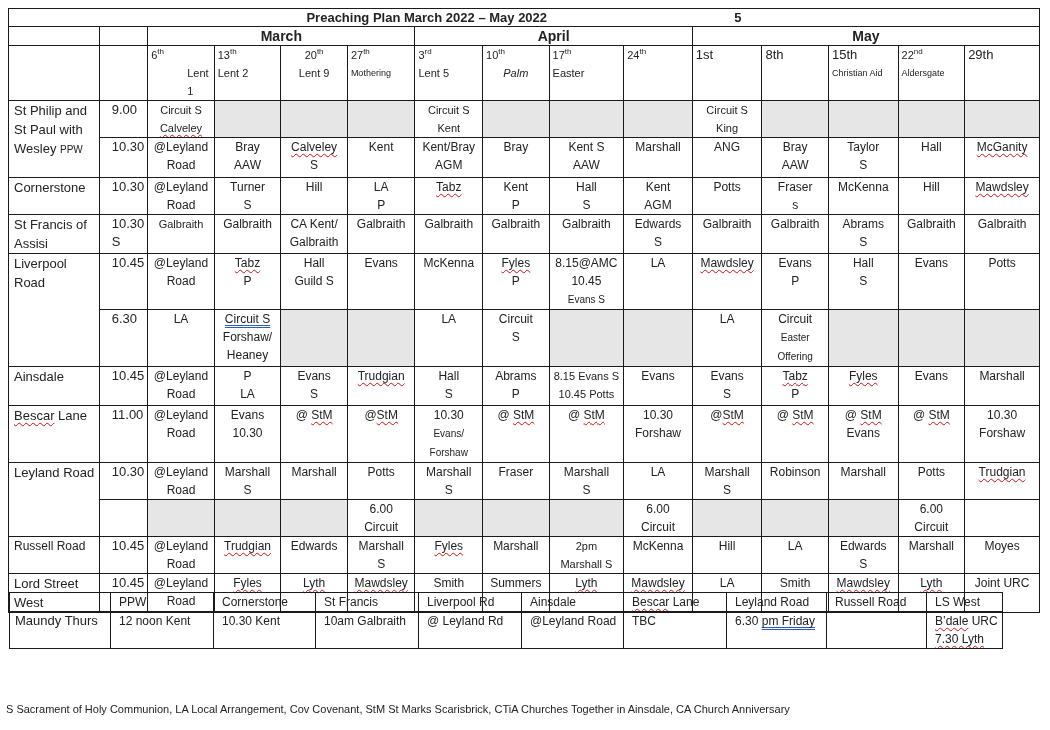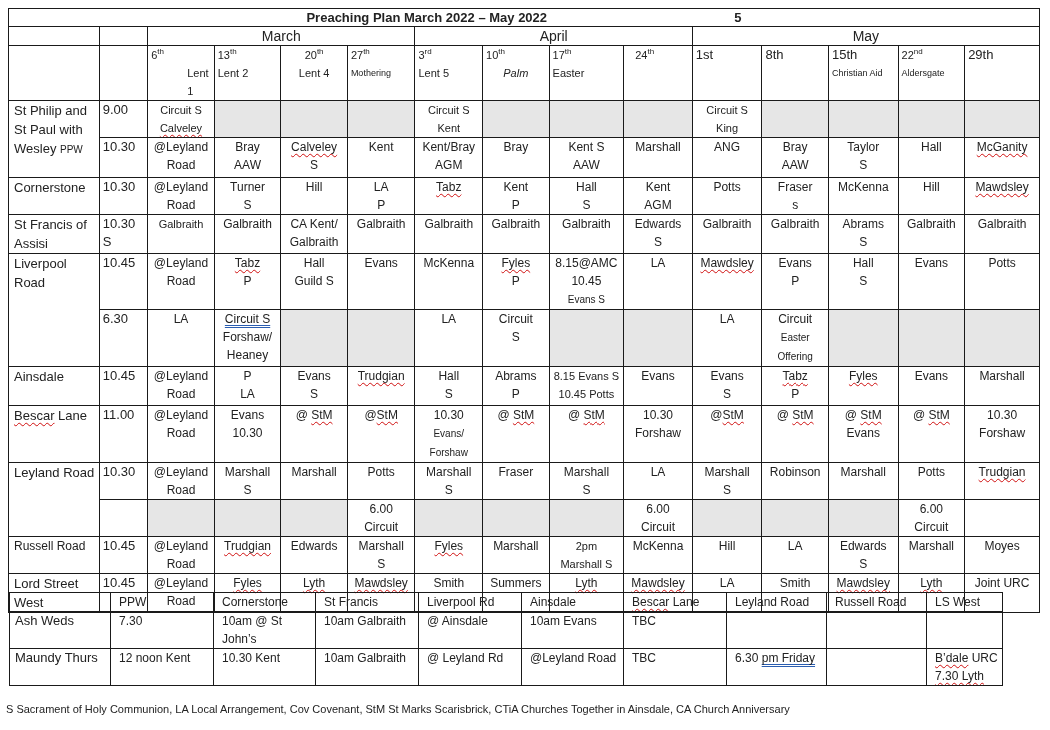--- a/index.html
+++ b/index.html
@@ -2,26 +2,26 @@
 <html><head>
 <meta charset="utf-8">
 <style>
   html, body { margin:0; padding:0; background:#ffffff; }
   body { width:1050px; height:730px; position:relative; overflow:hidden;
          font-family:"Liberation Sans", "DejaVu Sans", sans-serif; color:#222; }
   table { border-collapse:collapse; position:absolute; table-layout:fixed; }
   td { border:1px solid #1a1a1a; vertical-align:top; padding:0 3px; font-size:12px; line-height:18px; overflow:hidden; }
   #main { left:8px; top:8px; width:1032px; }
   #main td.title { text-align:center; font-weight:bold; font-size:13px; height:17px; line-height:17px; }
-  #main td.month { text-align:center; font-weight:normal; font-size:14px; height:18px; line-height:18px; }
+  #main td.month { text-align:center; font-weight:bold; font-size:14px; height:18px; line-height:18px; }
   #main td.hd { height:36px; font-size:11px; }
   .sup { font-size:8px; vertical-align:super; line-height:0; }
   .sm { font-size:10px; }
   .church { font-size:13px; line-height:19px; padding-left:5px; }
-  .time { font-size:13px; padding-left:3px; }
+  .time { font-size:13px; padding-left:12px; }
   .c { text-align:center; }
   .grey { background:#e6e6e6; }
   .sq { text-decoration: underline wavy #d01010; text-underline-offset:2px; text-decoration-thickness:1px; }
   .bl { text-decoration: underline double #2a5db0; text-underline-offset:2px; }
   #sub { left:9px; top:592px; width:993px; }
   #sub td { font-size:12px; line-height:18px; padding-left:8px; }
   #sub td.lab { font-size:13px; padding-left:5px; }
   #legend { position:absolute; left:6px; top:703px; font-size:11px; white-space:nowrap; }
 </style>
 </head>
@@ -66,40 +66,40 @@
         <td class="hd">
           <div style="font-size: 11px; line-height: 18px;"><span>6</span><span class="sup">th</span></div>
           <div style="font-size: 11px; margin-left: 36px;">Lent 1</div>
         </td>
         <td class="hd">
           <div style="font-size: 11px; line-height: 18px;"><span>13</span><span class="sup">th</span></div>
           <div style="font-size: 11px;">Lent 2</div>
         </td>
         <td class="hd">
           <div style="font-size: 11px; line-height: 18px; text-align: center;"><span>20</span><span class="sup">th</span></div>
-          <div style="font-size: 11px; text-align: center;">Lent 4</div>
+          <div style="font-size: 11px; text-align: center;">Lent 9</div>
         </td>
         <td class="hd">
           <div style="font-size: 11px; line-height: 18px;"><span>27</span><span class="sup">th</span></div>
           <div style="font-size: 9px;">Mothering</div>
         </td>
         <td class="hd">
           <div style="font-size: 11px; line-height: 18px;"><span>3</span><span class="sup">rd</span></div>
           <div style="font-size: 11px;">Lent 5</div>
         </td>
         <td class="hd">
           <div style="font-size: 11px; line-height: 18px;"><span>10</span><span class="sup">th</span></div>
           <div style="font-size: 11px; text-align: center; font-style: italic;">Palm</div>
         </td>
         <td class="hd">
           <div style="font-size: 11px; line-height: 18px;"><span>17</span><span class="sup">th</span></div>
           <div style="font-size: 11px;">Easter</div>
         </td>
         <td class="hd">
-          <div style="font-size: 11px; line-height: 18px; margin-left: 8px;"><span>24</span><span class="sup">th</span></div>
+          <div style="font-size: 11px; line-height: 18px;"><span>24</span><span class="sup">th</span></div>
           <div style="font-size: 11px;"></div>
         </td>
         <td class="hd">
           <div style="font-size: 13px; line-height: 18px;"><span>1st</span></div>
           <div style="font-size: 11px;"></div>
         </td>
         <td class="hd">
           <div style="font-size: 13px; line-height: 18px;"><span>8th</span></div>
           <div style="font-size: 11px;"></div>
         </td>
@@ -341,32 +341,20 @@
         <td>PPW</td>
         <td>Cornerstone</td>
         <td>St Francis</td>
         <td>Liverpool Rd</td>
         <td>Ainsdale</td>
         <td><span class="sq">Bescar</span> Lane</td>
         <td>Leyland Road</td>
         <td>Russell Road</td>
         <td>LS West</td>
       </tr>
-      <tr style="height: 18px;">
-        <td class="lab">Ash Weds</td>
-        <td>7.30</td>
-        <td>10am @ St John’s</td>
-        <td>10am Galbraith</td>
-        <td>@ Ainsdale</td>
-        <td>10am Evans</td>
-        <td>TBC</td>
-        <td></td>
-        <td></td>
-        <td></td>
-      </tr>
       <tr style="height: 36px;">
         <td class="lab">Maundy Thurs</td>
         <td>12 noon Kent</td>
         <td>10.30 Kent</td>
         <td>10am Galbraith</td>
         <td>@ Leyland Rd</td>
         <td>@Leyland Road</td>
         <td>TBC</td>
         <td>6.30 <span class="bl">pm  Friday</span></td>
         <td></td>

